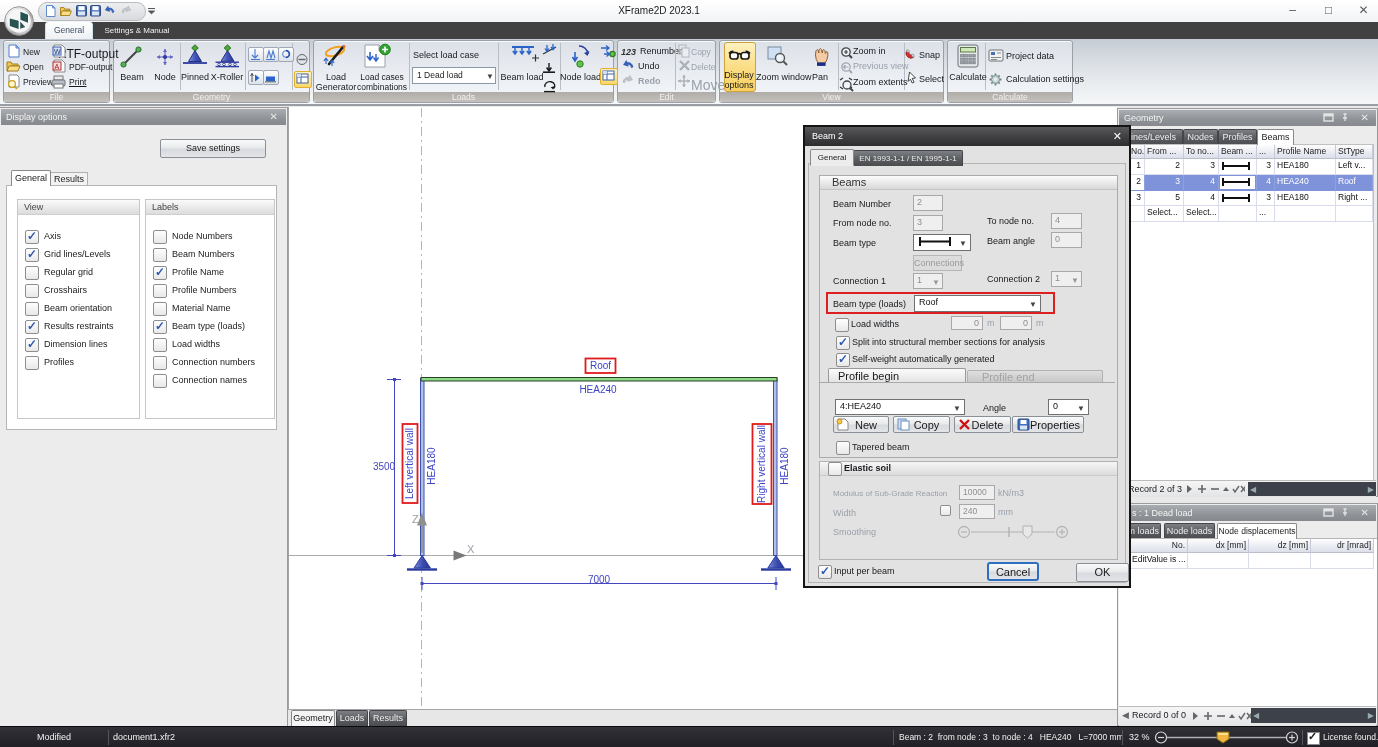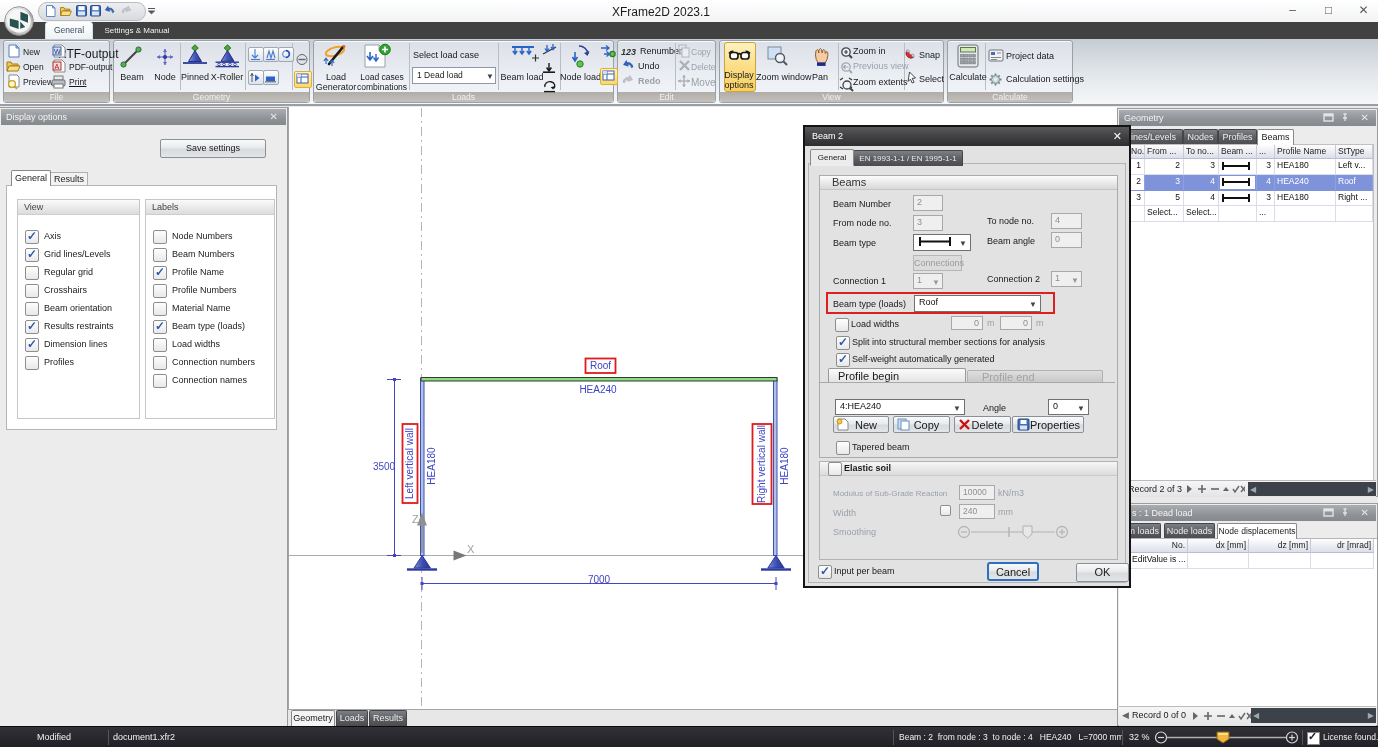--- a/index.html
+++ b/index.html
@@ -3,21 +3,21 @@
 <meta charset="utf-8">
 <style>
 html,body{margin:0;padding:0;}
 #app{position:relative;width:1378px;height:747px;overflow:hidden;background:#e9e9e9;
   font-family:"Liberation Sans",sans-serif;font-size:9px;color:#1a1a1a;}
 .abs{position:absolute;}
 
 #titlebar{position:absolute;left:0;top:0;width:1378px;height:22px;background:linear-gradient(#ffffff,#f2f3f5);z-index:45;}
 #qat{position:absolute;left:38px;top:2px;width:106px;height:17px;border:1px solid #b9bcc0;border-radius:9px;
  background:linear-gradient(#eceef0,#d8dade);}
-#winttl{position:absolute;left:570px;top:5px;width:140px;text-align:right;font-size:12px;color:#1b1b1b;z-index:46;}
+#winttl{position:absolute;left:589px;top:5px;width:140px;text-align:center;font-size:10px;color:#1b1b1b;z-index:46;}
 .winbtn{position:absolute;top:3px;width:15px;height:14px;color:#5a5a5a;font-size:12px;text-align:center;line-height:14px;z-index:46;}
 
 #tabstrip{position:absolute;left:0;top:22px;width:1378px;height:17px;background:#414142;z-index:44;}
 #tabGeneral{position:absolute;left:45px;top:0px;width:46px;height:17px;font-size:8.5px;background:linear-gradient(#fdfefe,#eef1f4);
  border-radius:3px 3px 0 0;text-align:center;line-height:17px;color:#3d4d63;border-left:1px solid #cfe3ea;border-right:1px solid #cfe3ea;}
 #tabSettings{position:absolute;left:97px;top:0;width:80px;height:17px;text-align:center;line-height:17px;color:#f0f0f0;font-size:8px;white-space:nowrap;}
 
 #ribbon{position:absolute;left:0;top:39px;width:1378px;height:65px;background:linear-gradient(#c6ccd4,#e3e7eb 55%,#f5f7f8);z-index:43;border-bottom:2px solid #9a9da3;}
 .rgroup{position:absolute;top:1px;height:61px;border:1px solid #9aa0a8;border-radius:3px;
  background:linear-gradient(#dce0e7,#e9edf2 50%,#f4f6f9);box-shadow:inset 0 1px 0 rgba(255,255,255,0.8);}
@@ -178,21 +178,21 @@
   <div class="biglbl" style="left:500px;top:33px;width:44px;">Beam load</div>
   <div class="biglbl" style="left:560px;top:33px;width:40px;">Node load</div>
   <div class="gridbtn" style="left:600px;top:29px;"></div>
 
   <div class="rlbl" style="left:640px;top:7px;">Renumber</div>
   <div class="rlbl" style="left:638px;top:22px;">Undo</div>
   <div class="rlbl dis" style="left:638px;top:37px;font-weight:bold;">Redo</div>
   <div class="vsep" style="left:675px;"></div>
   <div class="rlbl dis" style="left:691px;top:8px;font-size:8.5px;">Copy</div>
   <div class="rlbl dis" style="left:691px;top:23px;font-size:8.5px;">Delete</div>
-  <div class="rlbl dis" style="left:691px;top:38px;font-size:10px;">Move</div>
+  <div class="rlbl dis" style="left:691px;top:38px;font-size:14px;">Move</div>
 
   <div class="abs" style="left:724px;top:3px;width:30px;height:48px;border:1px solid #caa23e;border-radius:3px;background:linear-gradient(#fef2c0,#fbdf8a 45%,#f9d060);"></div>
   <div class="biglbl" style="left:722px;top:31px;width:34px;">Display<br>options</div>
   <div class="biglbl" style="left:756px;top:33px;width:48px;">Zoom window</div>
   <div class="biglbl" style="left:806px;top:33px;width:28px;">Pan</div>
   <div class="rlbl" style="left:853px;top:7px;">Zoom in</div>
   <div class="rlbl dis" style="left:853px;top:22px;">Previous view</div>
   <div class="rlbl" style="left:853px;top:38px;">Zoom extents</div>
   <div class="rlbl" style="left:919px;top:11px;">Snap</div>
   <div class="rlbl" style="left:919px;top:35px;">Select</div>

